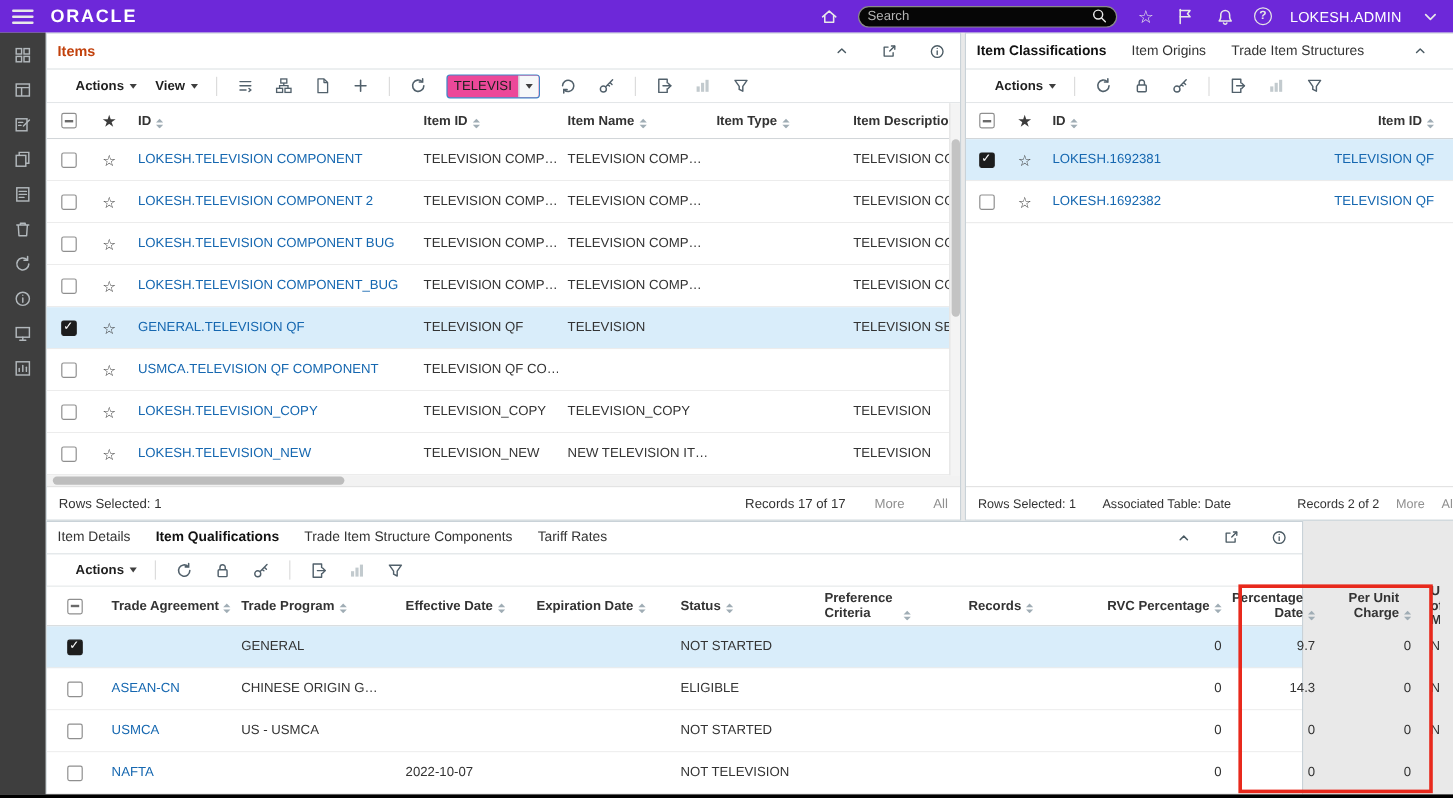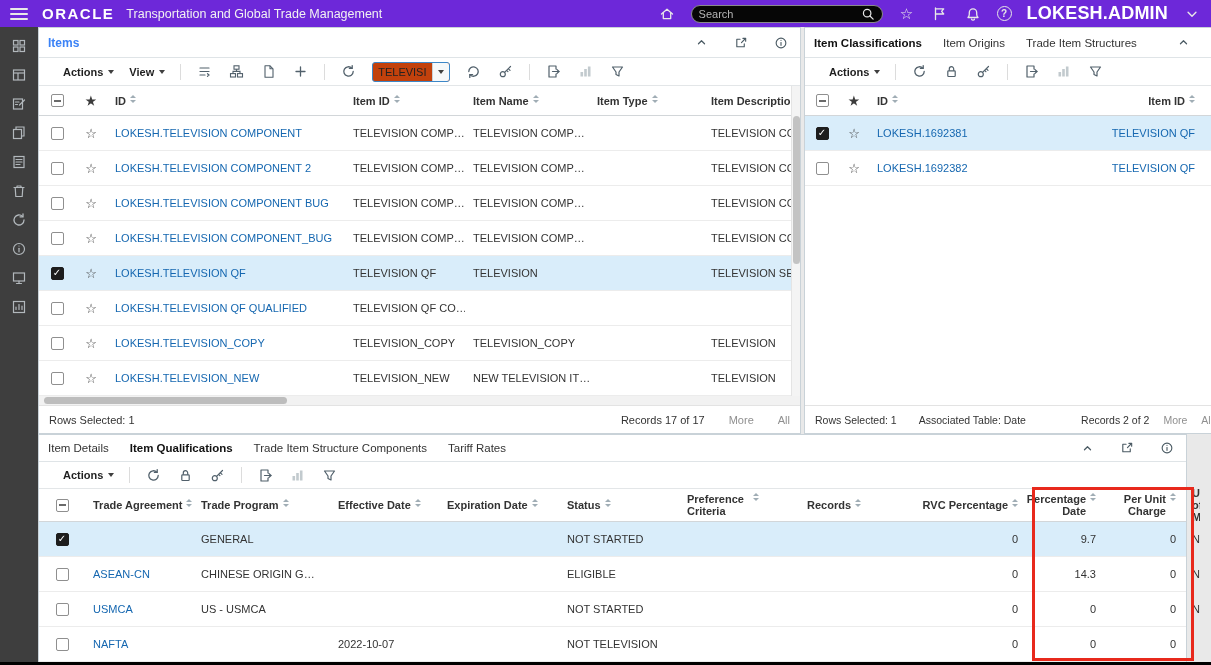--- a/index.html
+++ b/index.html
@@ -7,60 +7,60 @@
   body{font-family:"Liberation Sans",sans-serif;background:#e9e9e9;position:relative;overflow:hidden;font-size:11px;color:#333}
 
   
   .topbar{position:absolute;top:0;left:0;width:1211px;height:27px;background:#6d28d9;display:flex;align-items:center;color:#fff;z-index:20;padding:0 10px}
   .hamburger{width:18px;display:flex;flex-direction:column;gap:3px;margin-right:14px;cursor:pointer}
   .hamburger span{display:block;height:2px;background:#e8e8e8;border-radius:1px}
   .brand{font-weight:bold;font-size:15px;letter-spacing:1.5px;color:#fff}
   .apptitle{font-size:12.5px;margin-left:12px;color:#f2f2f2;white-space:nowrap}
   .tb-right{margin-left:auto;display:flex;align-items:center;gap:15px}
   .tb-ic{display:flex;align-items:center;justify-content:center;width:18px;height:18px}
-  .searchpill{display:flex;align-items:center;width:192px;height:18px;border:1px solid #8a8a8a;border-radius:10px;background:#060606;padding:0 7px;gap:6px}
+  .searchpill{display:flex;width:216px;height:18px;border:1px solid #8a8a8a;border-radius:10px;background:#060606;padding:0 7px;gap:6px}
   .searchpill input{flex:1;background:transparent;border:none;outline:none;color:#ddd;font-size:11px;font-family:"Liberation Sans",sans-serif}
   .searchpill input::placeholder{color:#b5b5b5}
   .helpcirc{width:15px;height:15px;border:1.4px solid #e6e6e6;border-radius:50%;display:flex;align-items:center;justify-content:center;font-size:10px;font-weight:bold;color:#e6e6e6}
-  .username{font-weight:bold;font-size:18px;letter-spacing:.2px}
+  .username{font-weight:normal;font-size:12px;letter-spacing:.2px}
 
   
   .sidebar{position:absolute;top:27px;left:0;width:38px;height:635px;background:#3e3e3e;display:flex;flex-direction:column;align-items:center;padding-top:10px;gap:12px;z-index:5}
   .sb-ic{width:17px;height:17px;display:flex;align-items:center;justify-content:center}
 
   
   .panel{position:absolute;background:#fff;border:1px solid #c9d2d8;display:flex;flex-direction:column}
   #items-panel{left:38px;top:27px;width:763px;height:407px}
   #class-panel{left:804px;top:27px;width:420px;height:407px}
-  #bottom-panel{left:38px;top:434px;width:1149px;height:228px}
+  #bottom-panel{left:38px;top:434px;width:1048px;height:228px}
 
   .phead{height:30px;min-height:30px;border-bottom:1px solid #dfe4e7;display:flex;align-items:center;padding:0 9px;gap:20px}
-  .ptitle{font-weight:bold;font-size:12px;color:#3b82f6}
+  .ptitle{font-weight:bold;font-size:12px;color:#c2410c}
   .ptabs{display:flex;gap:21px;align-items:center}
   .ptab{font-size:11.5px;color:#333;cursor:pointer;white-space:nowrap}
   .ptab.active{font-weight:bold;color:#111}
   .ph-spacer{flex:1}
   .picon{width:20px;height:20px;display:flex;align-items:center;justify-content:center;color:#4a5a63;cursor:pointer}
 
   .toolbar{height:28px;min-height:28px;border-bottom:1px solid #e3e6e8;display:flex;align-items:center;padding:0 24px;gap:15px;font-size:11px}
   .tbtn{font-weight:bold;color:#1f1f1f;display:flex;align-items:center;gap:5px;cursor:pointer}
   .tri{width:0;height:0;border-left:3.5px solid transparent;border-right:3.5px solid transparent;border-top:4px solid #3f3f3f}
   .sep{width:1px;height:16px;background:#dcdcdc}
   .ticon{width:17px;height:17px;display:flex;align-items:center;justify-content:center;cursor:pointer}
-  .combo{display:flex;align-items:center;height:20px;border:1.5px solid #3c87c8;border-radius:3px;background:#c2410c;overflow:hidden}
+  .combo{display:flex;align-items:center;height:20px;border:1.5px solid #3c87c8;border-radius:3px;background:#ec4899;overflow:hidden}
   .combo .cval{padding:0 5px;font-size:11px;color:#222;min-width:52px}
   .combo .cbtn{width:17px;height:100%;border-left:1px solid #c9d2d8;display:flex;align-items:center;justify-content:center;background:#f6f8f9}
 
   
   .ghead{display:grid;align-items:center;height:30px;min-height:30px;border-bottom:1px solid #d2d6d9;font-weight:bold;color:#333;background:#fff}
   .ghead.tall{height:33px;min-height:33px;line-height:12px}
   .grow{display:grid;align-items:center;height:35px;min-height:35px;border-bottom:1px solid #ececec;background:#fff}
   .grow.sel{background:#d9edfa}
   .cell{padding:0 8px;white-space:nowrap;overflow:hidden;text-overflow:clip}
-  .hc{display:flex;align-items:flex-start;gap:4px;padding:0 8px;overflow:hidden;white-space:nowrap}
+  .hc{display:flex;align-items:flex-end;gap:4px;padding:0 8px;overflow:hidden;white-space:nowrap}
   .hc.right{justify-content:flex-end;text-align:right}
   .hc .wrap{white-space:normal}
   .num{text-align:right}
   .link{color:#1567b0;text-decoration:none;cursor:pointer}
   .sort{display:inline-flex;flex-direction:column;gap:2px;flex:none}
   .s-up{width:0;height:0;border-left:3px solid transparent;border-right:3px solid transparent;border-bottom:3.5px solid #a0adb5}
   .s-dn{width:0;height:0;border-left:3px solid transparent;border-right:3px solid transparent;border-top:3.5px solid #a0adb5}
   .ccb{display:flex;justify-content:center}
   .cb{width:13px;height:13px;border:1.5px solid #8f8f8f;border-radius:2px;background:#fff;cursor:pointer;display:flex;align-items:center;justify-content:center;font-size:10px;line-height:1}
   .cb.checked{background:#1d1d1d;border-color:#1d1d1d;color:#fff}
@@ -95,21 +95,20 @@
 </head>
 <body>
 
 <div class="topbar">
   <div class="hamburger">
       <span></span>
       <span></span>
       <span></span>
     </div>
   <div class="brand">ORACLE</div>
-  <div class="apptitle">Transportation and Global Trade Management</div>
   <div class="tb-right">
     <div class="tb-ic">
       <svg width="16" height="16" viewBox="0 0 16 16" fill="none" stroke="#e8e8e8" stroke-width="1.3" stroke-linecap="round" stroke-linejoin="round">
           <path d="M2.5 8L8 3.2 13.5 8"></path>
           <path d="M4.3 7v5.6h7.4V7"></path>
         </svg>
     </div>
     <div class="searchpill">
       <input type="text" placeholder="Search" style="">
       <span class="tb-ic" style="width:14px;height:14px">
@@ -406,32 +405,32 @@
       <span class="cell">TELEVISION COMP…</span>
       <span class="cell">TELEVISION COMP…</span>
       <span class="cell"></span>
       <span class="cell">TELEVISION COM</span>
     </div>
     <div class="grow itable sel">
       <span class="ccb">
           <span class="cb checked">✓</span>
         </span>
       <span class="star">☆</span>
-      <a class="cell link">LOKESH.TELEVISION QF</a>
+      <a class="cell link">GENERAL.TELEVISION QF</a>
       <span class="cell">TELEVISION QF</span>
       <span class="cell">TELEVISION</span>
       <span class="cell"></span>
       <span class="cell">TELEVISION SET</span>
     </div>
     <div class="grow itable">
       <span class="ccb">
           <span class="cb"></span>
         </span>
       <span class="star">☆</span>
-      <a class="cell link">LOKESH.TELEVISION QF QUALIFIED</a>
+      <a class="cell link">USMCA.TELEVISION QF COMPONENT</a>
       <span class="cell">TELEVISION QF CO…</span>
       <span class="cell"></span>
       <span class="cell"></span>
       <span class="cell"></span>
     </div>
     <div class="grow itable">
       <span class="ccb">
           <span class="cb"></span>
         </span>
       <span class="star">☆</span>

